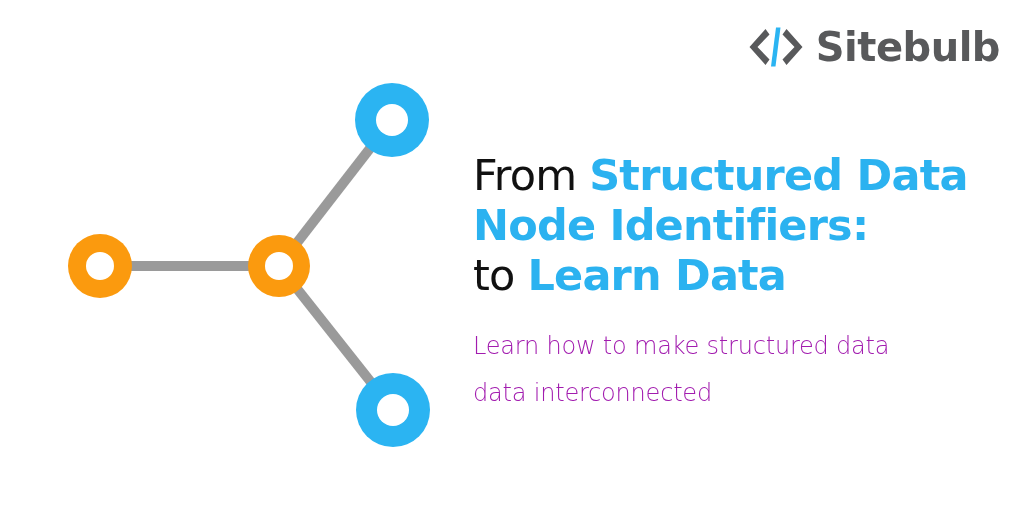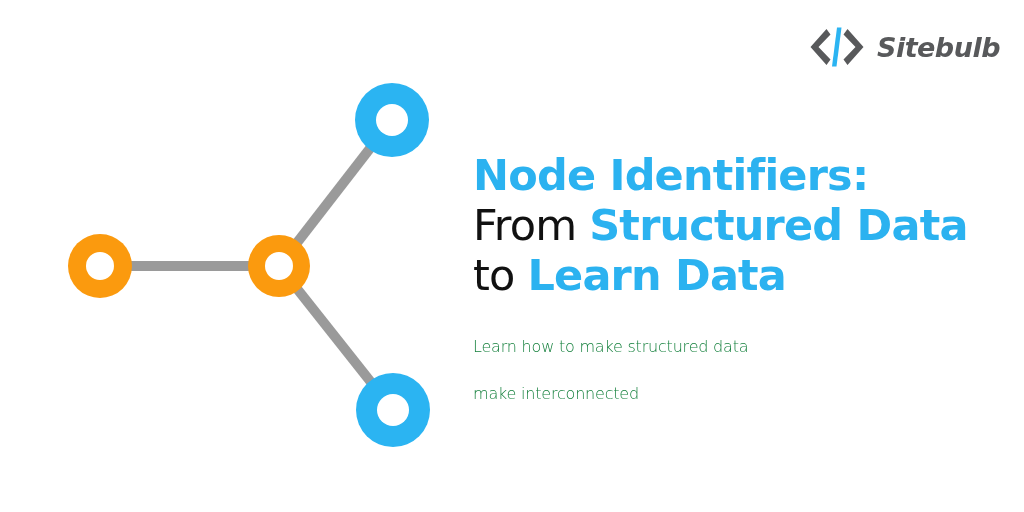--- a/index.html
+++ b/index.html
@@ -31,22 +31,21 @@
     align-items: center;
     gap: 12px;
   }
   .brand-mark {
     width: 56px;
     height: 50px;
     display: block;
   }
   .brand-name {
     font-family: "DejaVu Sans", sans-serif;
-    font-size: 27px;
-    font-style: italic;
+    font-size: 40px;
     font-weight: 600;
     color: #58595b;
     letter-spacing: -0.5px;
     line-height: 1;
     white-space: nowrap;
   }
 
   
   .graph {
     position: absolute;
@@ -80,24 +79,24 @@
     color: #2bb2f0;
     font-weight: 700;
   }
   .hl-plain {
     color: #111111;
     font-weight: 400;
   }
   .subhead {
     margin: 23px 0 0 0;
     font-family: "DejaVu Sans", sans-serif;
-    font-size: 16px;
+    font-size: 24px;
     line-height: 47px;
     font-weight: 300;
-    color: #15803d;
+    color: #a21caf;
     letter-spacing: -0.2px;
   }
   .subhead .ln {
     display: block;
     white-space: nowrap;
   }
 </style>
 </head>
 <body>
 
@@ -126,29 +125,29 @@
       <path d="M17.5 7 L21.5 12.5 L9.5 25 L21.5 37.5 L17.5 43 L1.5 25 Z" fill="#58595B"></path>
       <path d="M38.5 7 L34.5 12.5 L46.5 25 L34.5 37.5 L38.5 43 L54.5 25 Z" fill="#58595B"></path>
       <path d="M32.5 5.5 L28 5.5 L23 44.5 L27.5 44.5 Z" fill="#2BB4F2"></path>
     </svg>
     <span class="brand-name">Sitebulb</span>
   </div>
 
   <div class="content">
     <h1 class="headline">
       <span class="ln">
-        <span class="hl-accent">Node Identifiers:</span>
+        <span class="hl-plain">From </span><span class="hl-accent">Structured Data</span>
       </span>
       <span class="ln">
-        <span class="hl-plain">From </span><span class="hl-accent">Structured Data</span>
+        <span class="hl-accent">Node Identifiers:</span>
       </span>
       <span class="ln">
         <span class="hl-plain">to </span><span class="hl-accent">Learn Data</span>
       </span>
     </h1>
 
     <p class="subhead">
       <span class="ln">Learn how to make structured data</span>
-      <span class="ln">make interconnected</span>
+      <span class="ln">data interconnected</span>
     </p>
   </div>
 
 </div>
 
 </body></html>

